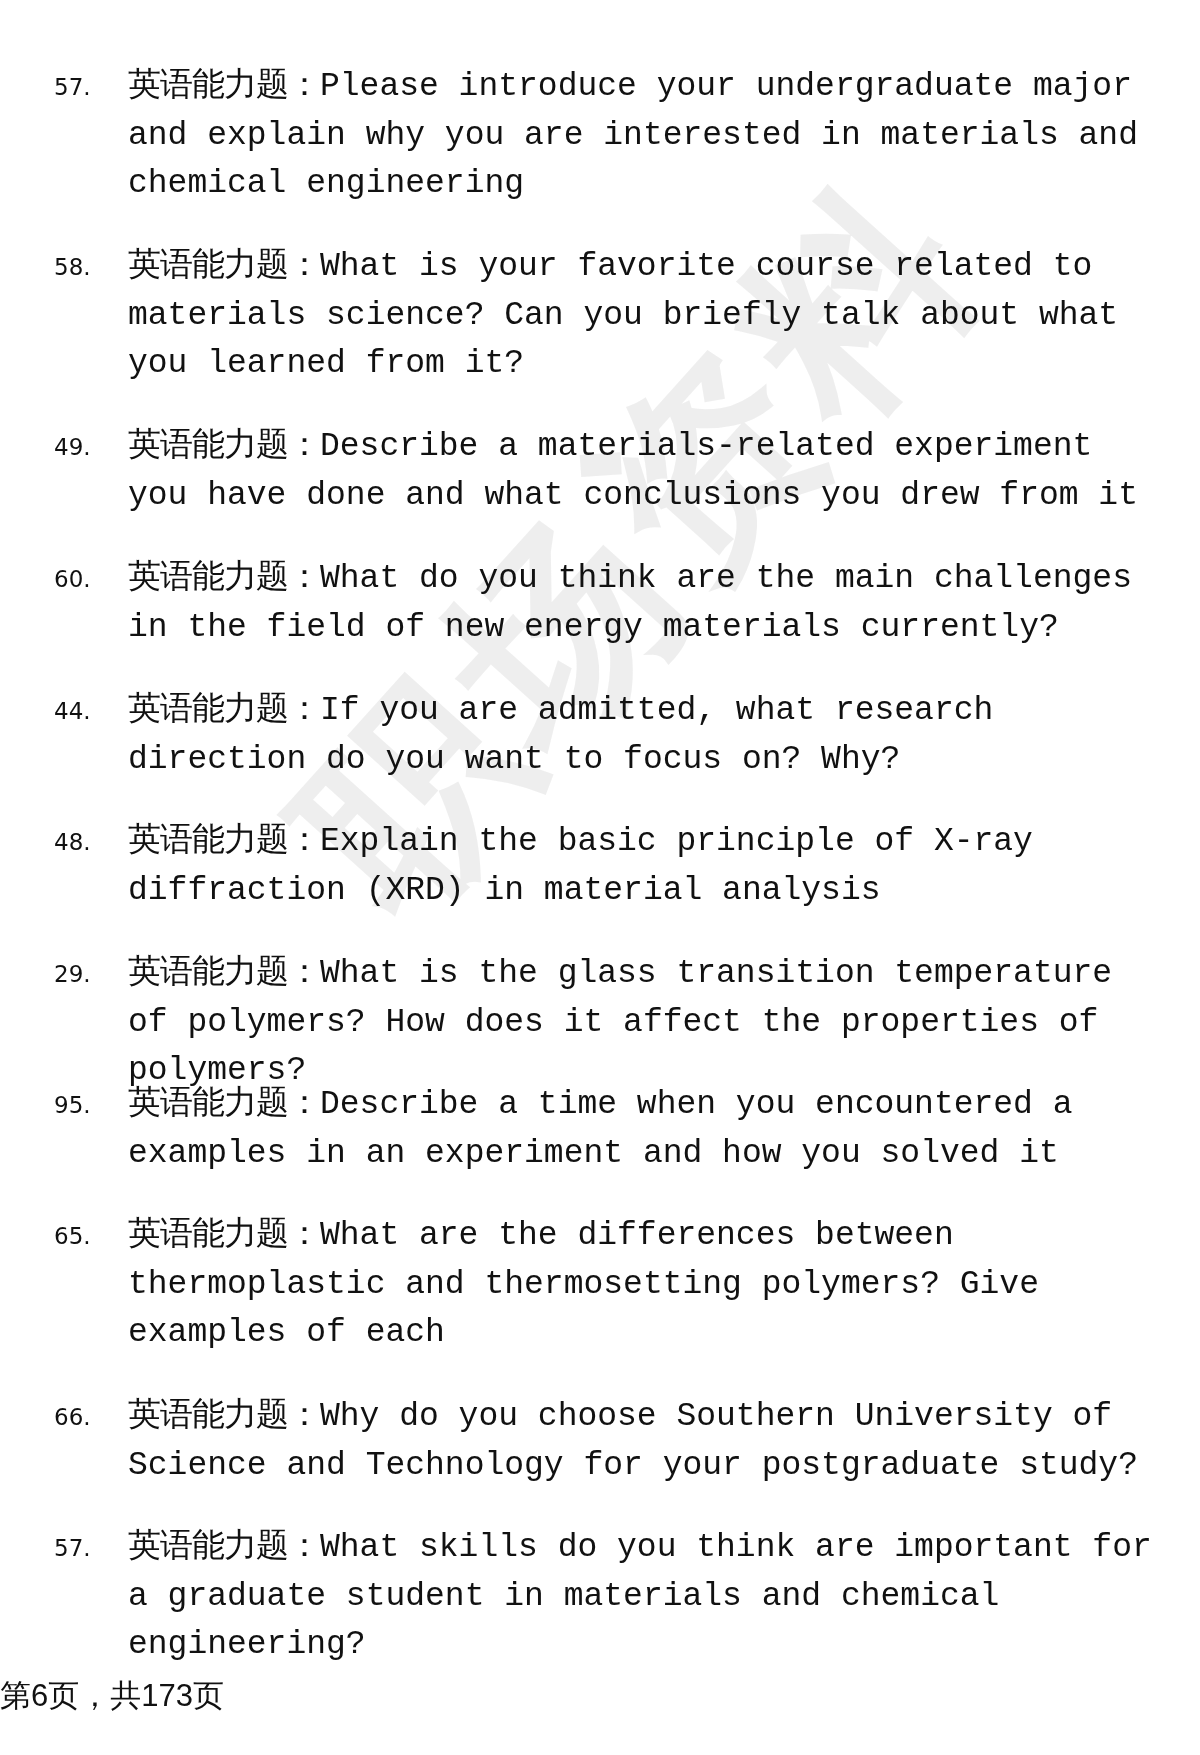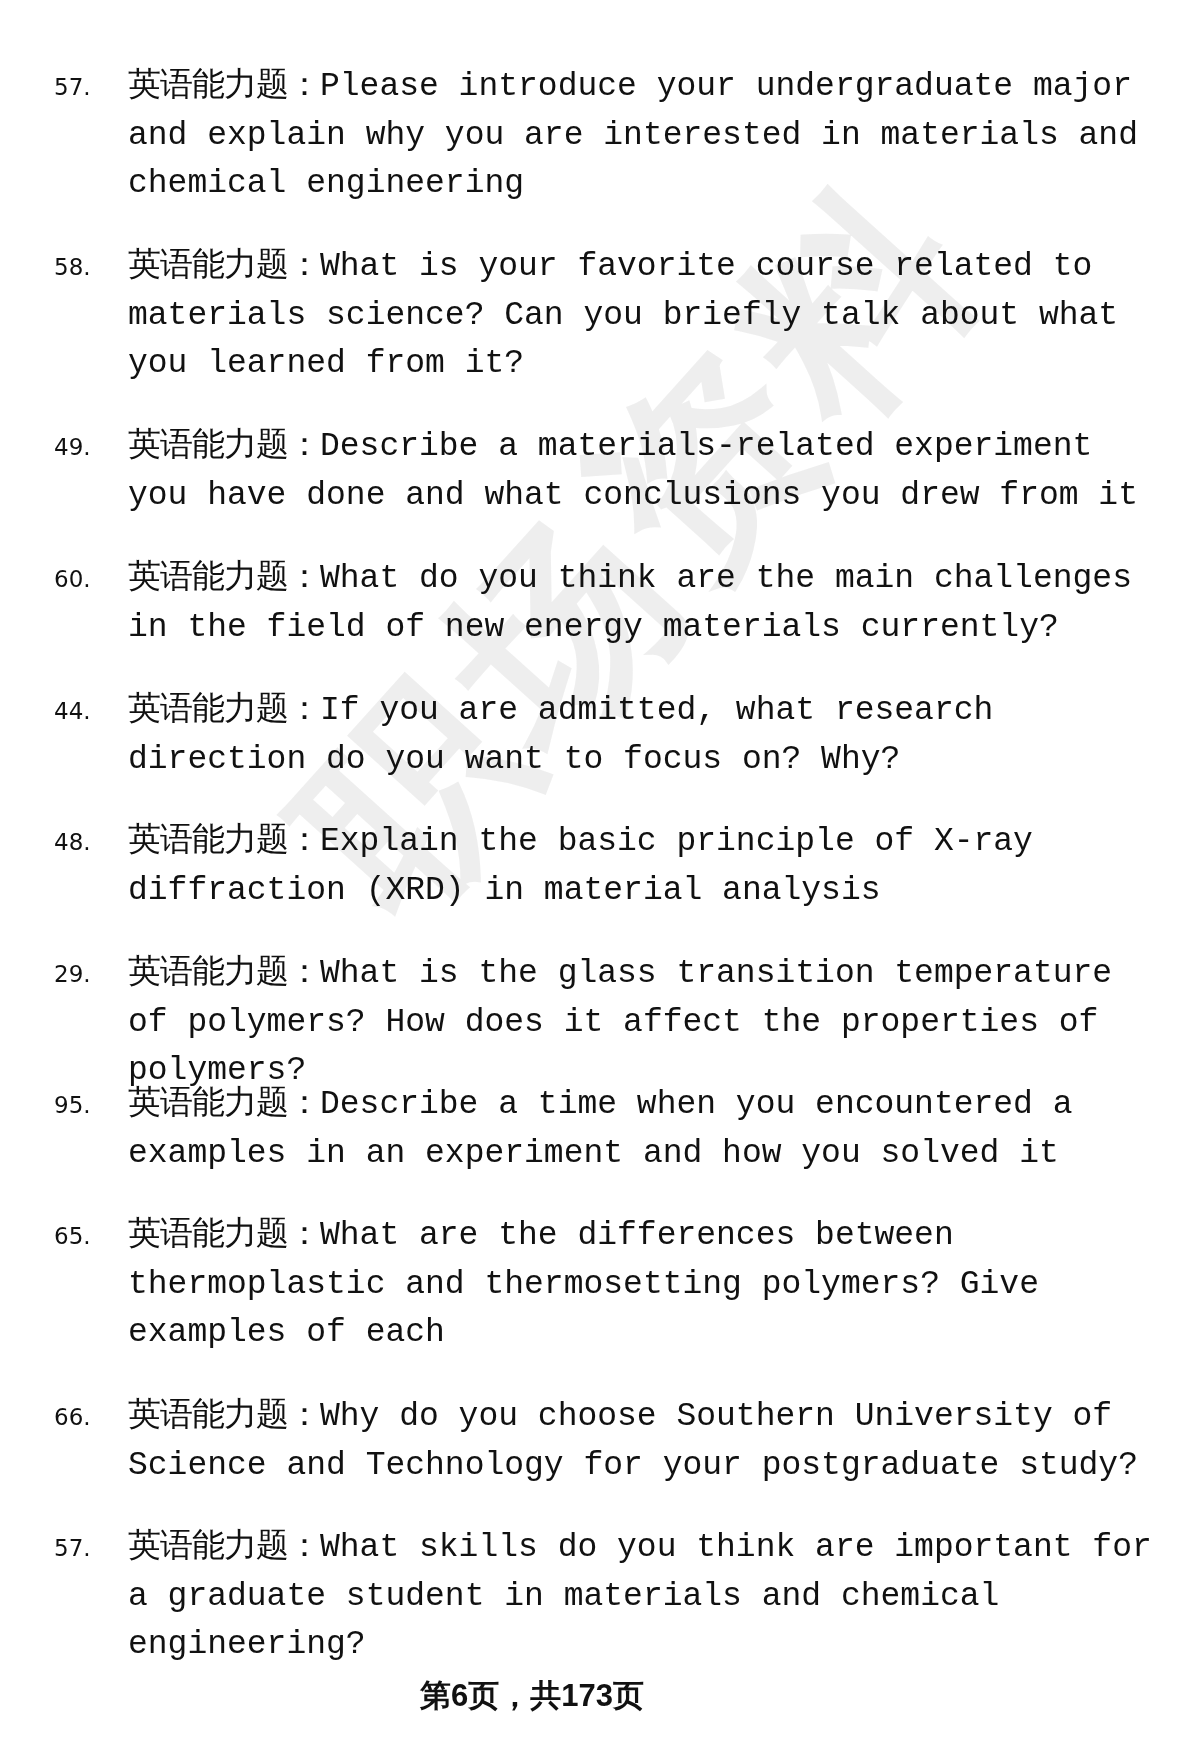--- a/index.html
+++ b/index.html
@@ -23,22 +23,22 @@
   .q .num {
     position:absolute; left:54px; top:0;
     font-size:23px; line-height:48px;
   }
   .q .body {
     position:absolute; left:128px; width:1040px; top:0;
     font-size:33px; line-height:48.5px;font-family:Liberation Mono, monospace;
   }
   .q .label { letter-spacing:-1px; }
   .footer {
-    position:absolute; left:0; width:1064px; top:1675px; text-align:center;
-    font-family: "Liberation Sans", sans-serif; font-size:31px; color:#111;font-weight:bold;
+    position:absolute; left:0; width:1064px; top:1675px; text-align:left;
+    font-family: "Liberation Sans", sans-serif; font-size:31px; color:#111;
   }
 </style>
 </head>
 <body>
 
 <div class="watermark">
   <span>职场资料</span>
 </div>
 
 <div id="questions">

